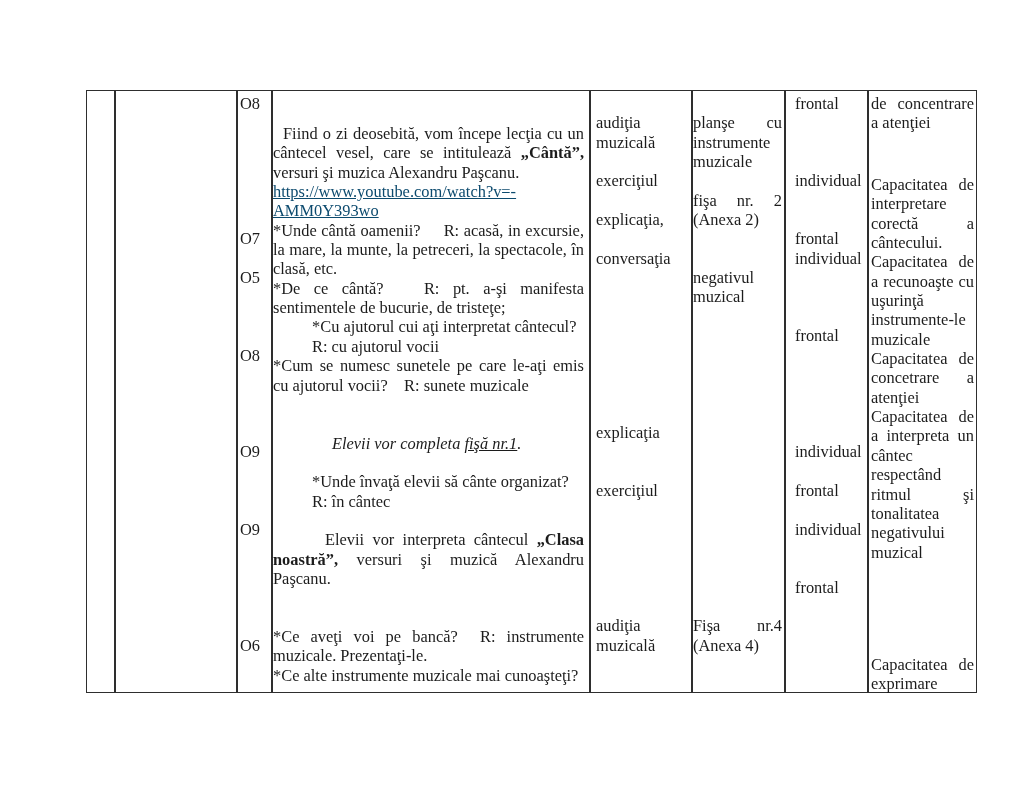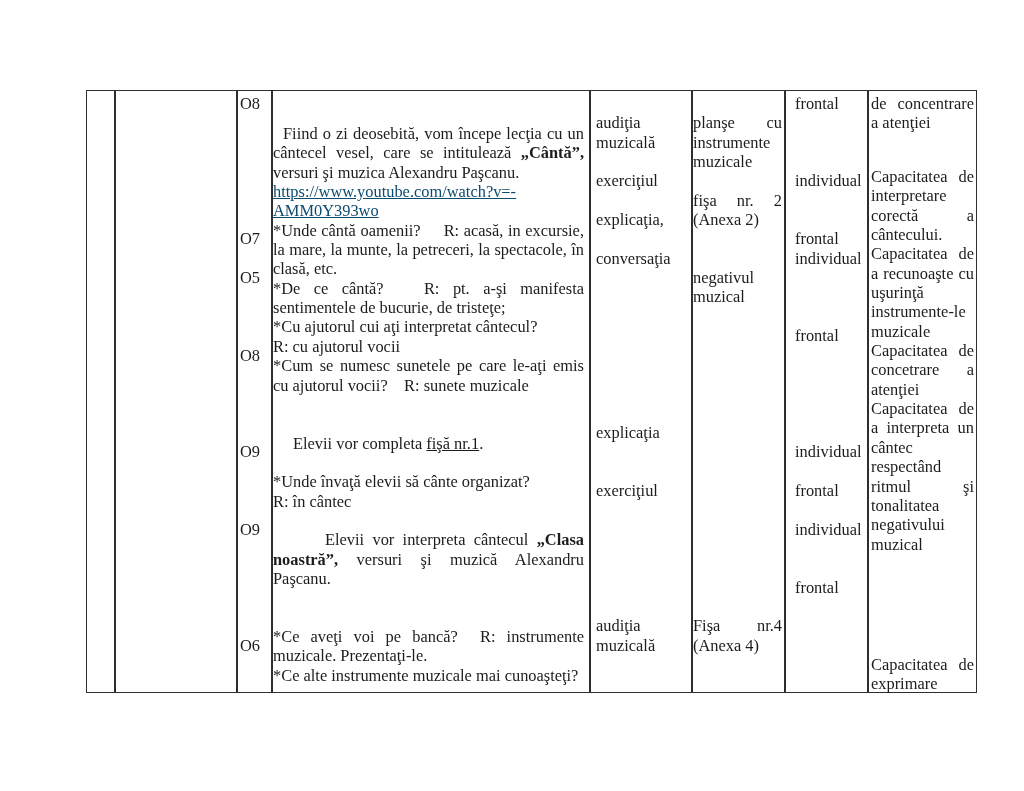--- a/index.html
+++ b/index.html
@@ -26,27 +26,27 @@
   .obj{left:153px;width:32px;}
   .meth{left:509px;width:90px;}
   .mat{left:606px;width:89px;}
   .org{left:708px;width:72px;}
   .eval{left:784px;width:103px;}
   .content-col{
     position:absolute;left:186px;top:33px;width:311px;
     font-size:16.4px;line-height:19.35px;
   }
   .para{margin:0;text-align:justify;overflow:visible;}
-  .h1{height:19.35px;}
+  .h1{height:19.35px;padding-left:39px;}
   .h2{height:38.7px;}
   .h3{height:58.05px;}
   .sp1{height:19.35px;}
   .sp2{height:38.7px;}
   .ind1{text-indent:10px;}
-  .ind2{text-indent:20px;}
+  .ind2{text-indent:20px;font-style:italic;}
   .ind3{text-indent:52px;}
   .b{font-weight:bold;}
   .u{text-decoration:underline;}
   a.link{color:#0c4a6e;text-decoration:underline;cursor:pointer;}
   .nojust{text-align:left;}
 </style>
 </head>
 <body>
 
 <div class="page">
@@ -105,17 +105,17 @@
     <div class="col-item org" style="top:80.4px">individual</div>
     <div class="col-item org" style="top:138.45px">frontal</div>
     <div class="col-item org" style="top:157.8px">individual</div>
     <div class="col-item org" style="top:235.2px">frontal</div>
     <div class="col-item org" style="top:351.3px">individual</div>
     <div class="col-item org" style="top:390px">frontal</div>
     <div class="col-item org" style="top:428.7px">individual</div>
     <div class="col-item org" style="top:486.75px">frontal</div>
 
     <div class="col-item eval just" style="top:3px">de concentrare a atenţiei</div>
-    <div class="col-item eval just" style="top:76px">Capacitatea de interpretare corectă a cântecului. Capacitatea de a recunoaşte cu uşurinţă instrumente-le muzicale Capacitatea de concetrare a atenţiei Capacitatea de a interpreta un cântec respectând ritmul şi tonalitatea negativului muzical</div>
+    <div class="col-item eval just" style="top:84px">Capacitatea de interpretare corectă a cântecului. Capacitatea de a recunoaşte cu uşurinţă instrumente-le muzicale Capacitatea de concetrare a atenţiei Capacitatea de a interpreta un cântec respectând ritmul şi tonalitatea negativului muzical</div>
     <div class="col-item eval just" style="top:564.15px">Capacitatea de exprimare</div>
 
   </div>
 </div>
 
 </body></html>

